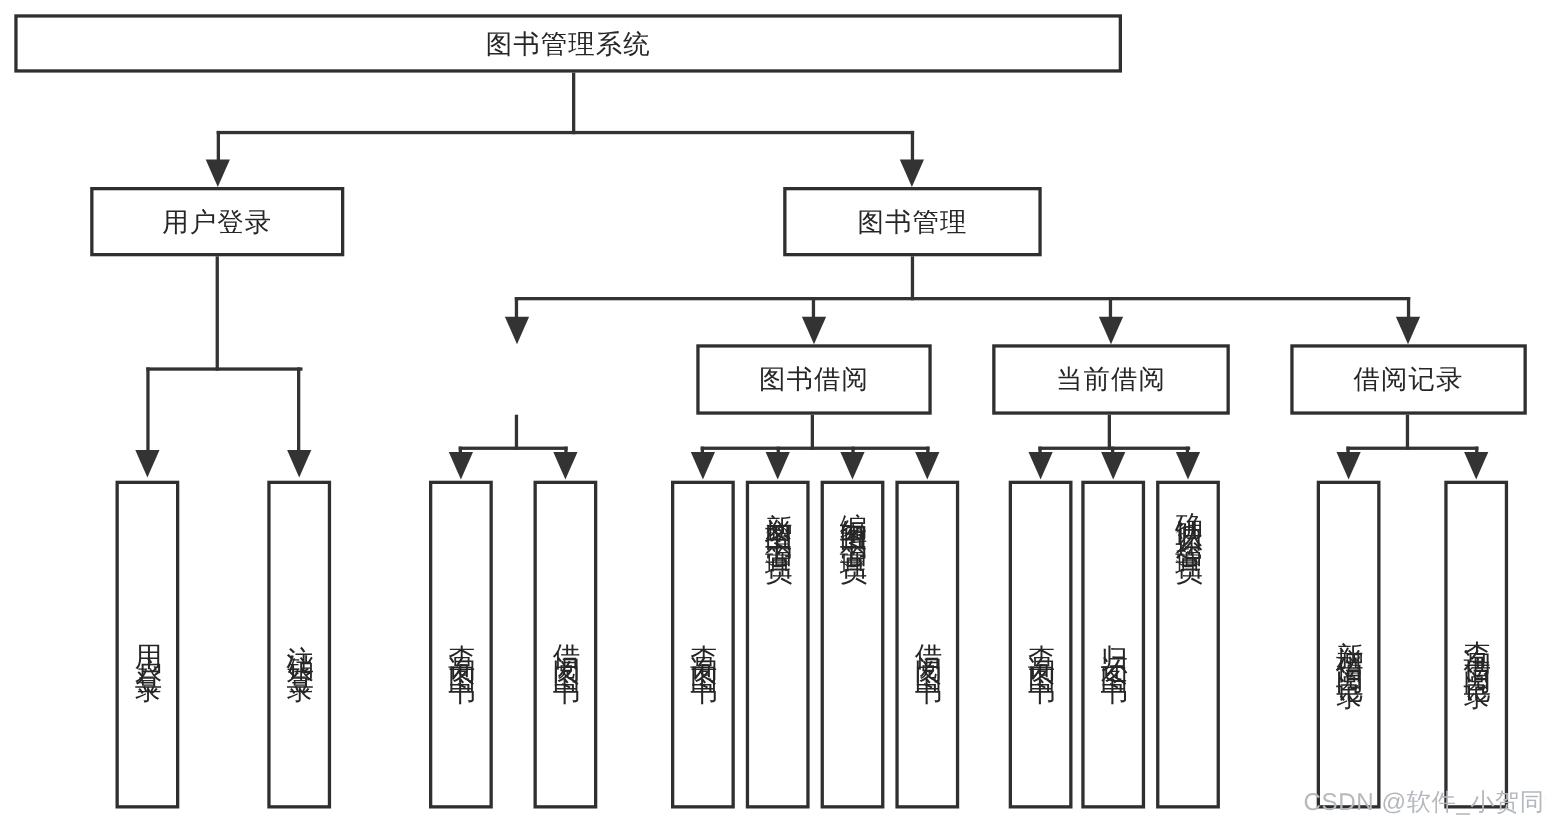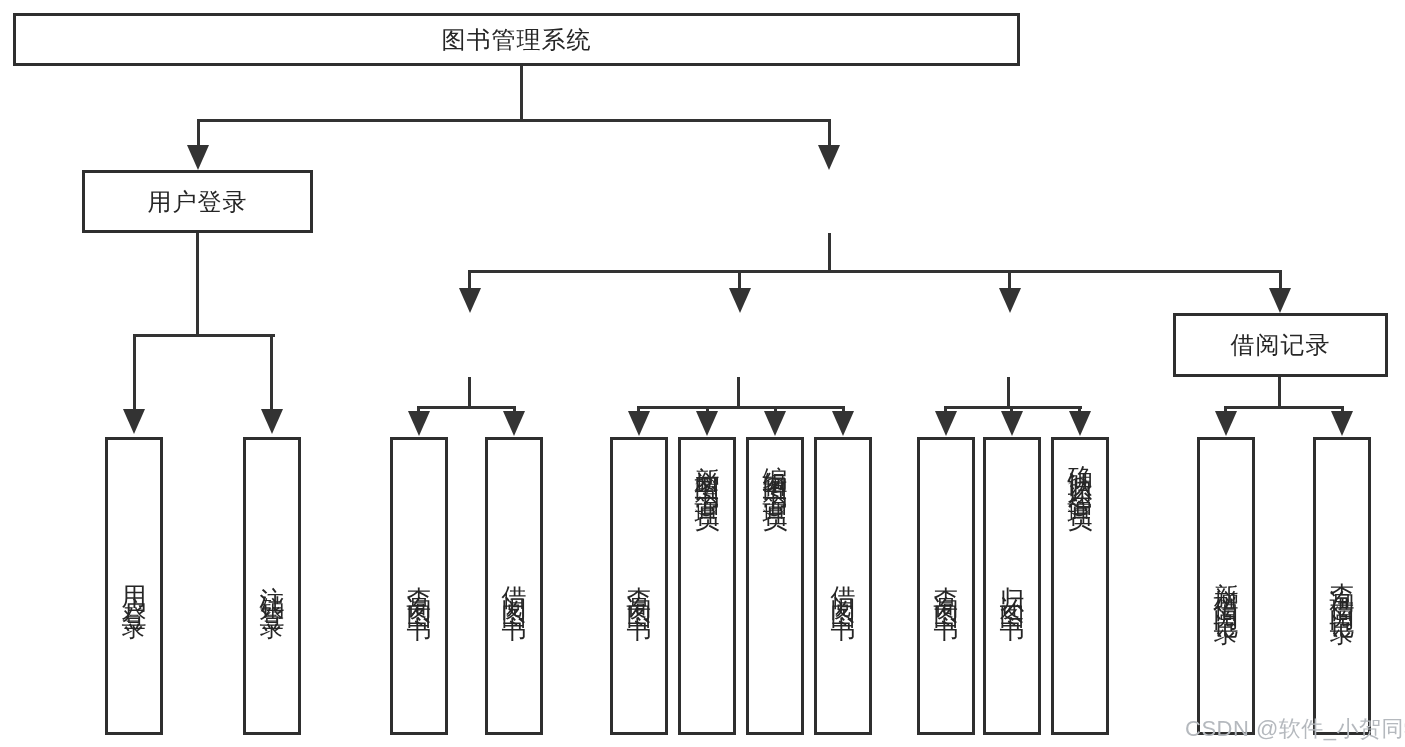--- a/index.html
+++ b/index.html
@@ -72,39 +72,48 @@
   <div class="line" style="left:520px; top:66px; width:3px; height:56px;"></div>
   <div class="line" style="left:197px; top:119px; width:634px; height:3px;"></div>
   <div class="line" style="left:197px; top:119px; width:3px; height:32px;"></div>
   <div class="arrow" style="left:187px; top:145px;"></div>
   <div class="line" style="left:828px; top:119px; width:3px; height:32px;"></div>
   <div class="arrow" style="left:818px; top:145px;"></div>
 
   <div class="box" style="left:82px; top:170px; width:231px; height:63px;">
     <span class="hlabel">用户登录</span>
   </div>
+  <div class="box" style="left:712px; top:170px; width:235px; height:63px;">
+    <span class="hlabel">图书管理</span>
+  </div>
 
   <div class="line" style="left:196px; top:233px; width:3px; height:104px;"></div>
   <div class="line" style="left:133px; top:334px; width:142px; height:3px;"></div>
   <div class="line" style="left:133px; top:334px; width:3px; height:78px;"></div>
   <div class="arrow" style="left:123px; top:409px;"></div>
   <div class="line" style="left:270px; top:334px; width:3px; height:78px;"></div>
   <div class="arrow" style="left:261px; top:409px;"></div>
 
   <div class="line" style="left:828px; top:233px; width:3px; height:40px;"></div>
   <div class="line" style="left:468px; top:270px; width:814px; height:3px;"></div>
   <div class="line" style="left:468px; top:270px; width:3px; height:20px;"></div>
   <div class="arrow" style="left:459px; top:288px;"></div>
   <div class="line" style="left:738px; top:270px; width:3px; height:20px;"></div>
   <div class="arrow" style="left:729px; top:288px;"></div>
   <div class="line" style="left:1008px; top:270px; width:3px; height:20px;"></div>
   <div class="arrow" style="left:999px; top:288px;"></div>
   <div class="line" style="left:1279px; top:270px; width:3px; height:20px;"></div>
   <div class="arrow" style="left:1269px; top:288px;"></div>
 
+  <div class="box" style="left:633px; top:313px; width:214px; height:64px;">
+    <span class="hlabel">图书借阅</span>
+  </div>
+  <div class="box" style="left:902px; top:313px; width:216px; height:64px;">
+    <span class="hlabel">当前借阅</span>
+  </div>
   <div class="box" style="left:1173px; top:313px; width:215px; height:64px;">
     <span class="hlabel">借阅记录</span>
   </div>
 
   <div class="line" style="left:468px; top:377px; width:3px; height:32px;"></div>
   <div class="line" style="left:417px; top:406px; width:99px; height:3px;"></div>
   <div class="line" style="left:417px; top:406px; width:3px; height:8px;"></div>
   <div class="arrow" style="left:408px; top:411px;"></div>
   <div class="line" style="left:513px; top:406px; width:3px; height:8px;"></div>
   <div class="arrow" style="left:503px; top:411px;"></div>

